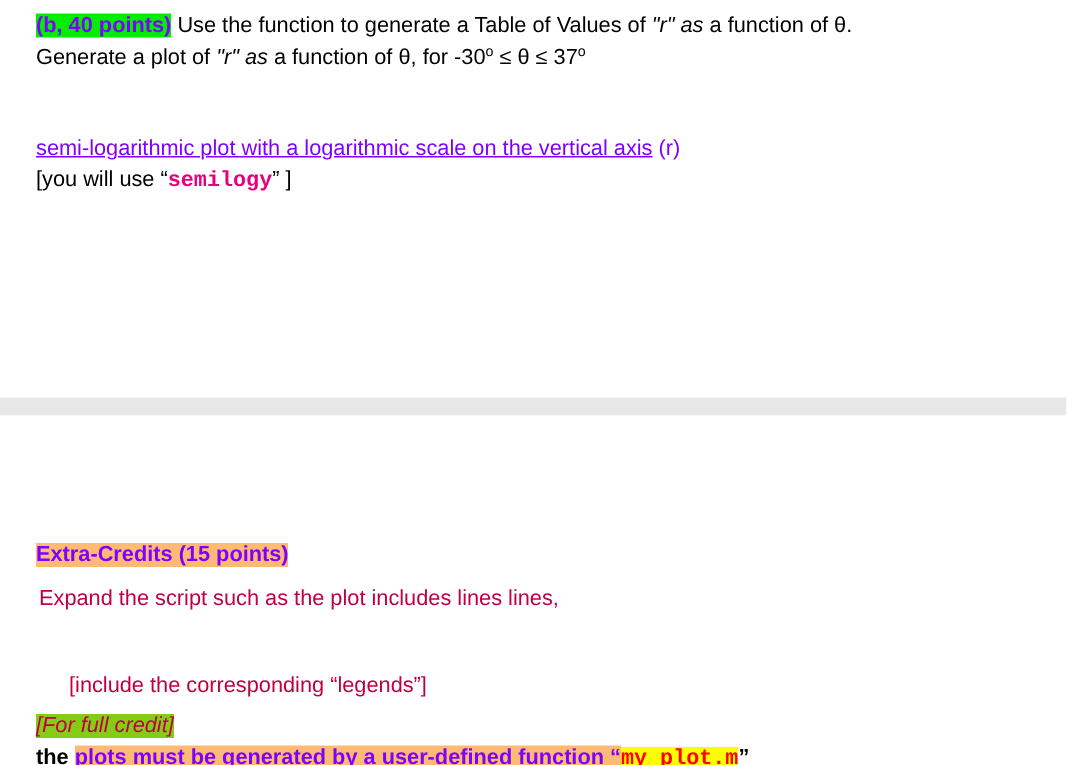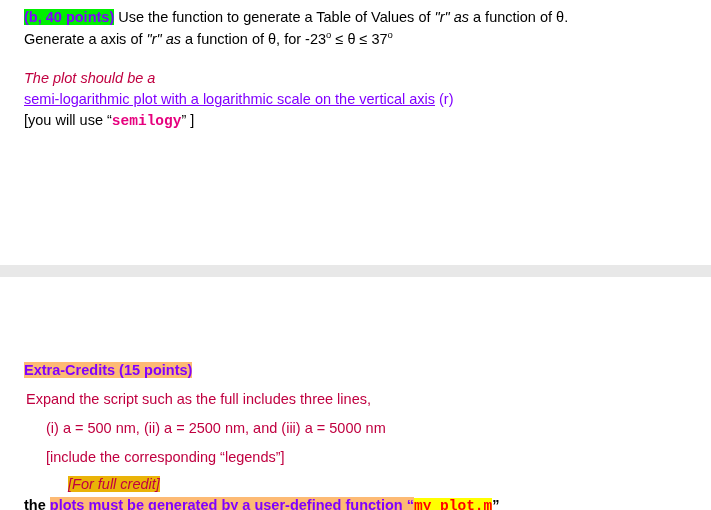--- a/index.html
+++ b/index.html
@@ -110,24 +110,23 @@
     background: #fdba74;
     color: #8000ff;
     font-weight: bold;
   }
   .hl-yellow-red {
     background: #ffff00;
     color: #ff0000;
     font-weight: bold;
   }
   .hl-green-maroon {
-    background: #eab308;
+    background: #84cc16;
     color: #c00040;
     font-style: italic;
-    margin-left: 44px;
   }
   .blk-bold {
     color: #000000;
     font-weight: bold;
   }
   .mono-red {
     font-family: "Liberation Mono", monospace;
     color: #ff0000;
     font-weight: bold;
   }
@@ -137,52 +136,46 @@
 
 <div class="page">
 
   <div class="slide-one">
 
     <div class="line l1">
       <span class="hl-green">(b, 40 points)</span><span class="black"> Use the function to generate a Table of Values of </span><span class="black ital">"r" as</span><span class="black"> a function of </span><span class="black">θ.</span>
     </div>
 
     <div class="line l2">
-      <span class="black">Generate a axis of </span><span class="black ital">"r" as</span><span class="black"> a function of </span><span class="black">θ,</span><span class="black">  for -23</span><span class="black sup">o</span><span class="black"> ≤ θ ≤ 37</span><span class="black sup">o</span>
+      <span class="black">Generate a plot of </span><span class="black ital">"r" as</span><span class="black"> a function of </span><span class="black">θ,</span><span class="black">  for -30</span><span class="black sup">o</span><span class="black"> ≤ θ ≤ 37</span><span class="black sup">o</span>
     </div>
 
-    <div class="line l3">
-      <span class="maroon-italic">The plot should be a</span>
-    </div>
 
     <div class="line l5">
       <span class="black">[you will use  “</span><span class="mono-pink">semilogy</span><span class="black">” ]</span>
     </div>
 
     <div class="line l4">
       <span class="purple underline">semi-logarithmic plot with a logarithmic scale on the vertical axis</span><span class="purple"> (r)</span>
     </div>
 
   </div>
 
   <div class="band"></div>
 
   <div class="slide-two">
 
     <div class="s2line e1">
       <span class="hl-yellow">Extra-Credits (15 points)</span>
     </div>
 
     <div class="s2line e2">
-      <span class="maroon-italic" style="font-style:normal;">Expand the script such as the full includes three lines,</span>
+      <span class="maroon-italic" style="font-style:normal;">Expand the script such as the plot includes lines lines,</span>
     </div>
 
-    <div class="s2line e3">
-      <span class="maroon-italic" style="font-style:normal;">(i)       a = 500 nm, (ii)             a = 2500 nm, and (iii)        a = 5000 nm</span>
-    </div>
 
     <div class="s2line e4">
       <span class="maroon-italic" style="font-style:normal;">[include the corresponding “legends”]</span>
     </div>
 
     <div class="s2line e5">
       <span class="hl-green-maroon">[For full credit]</span>
     </div>
 
     <div class="s2line e6">

